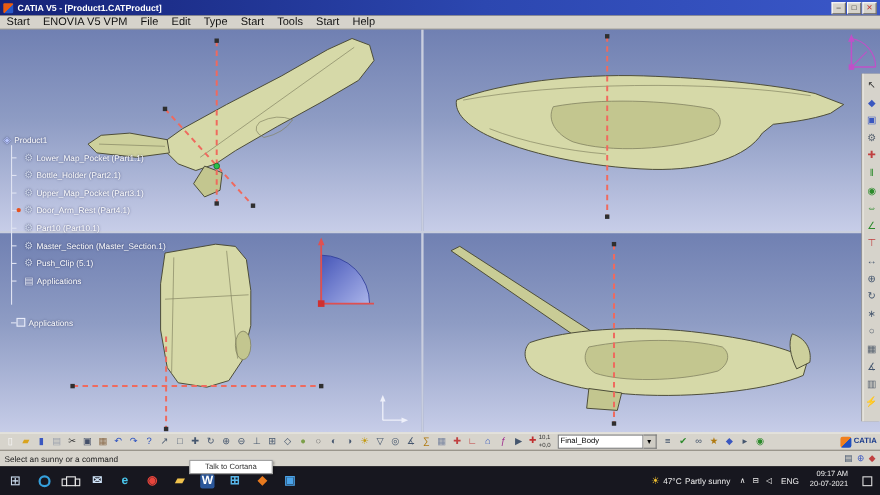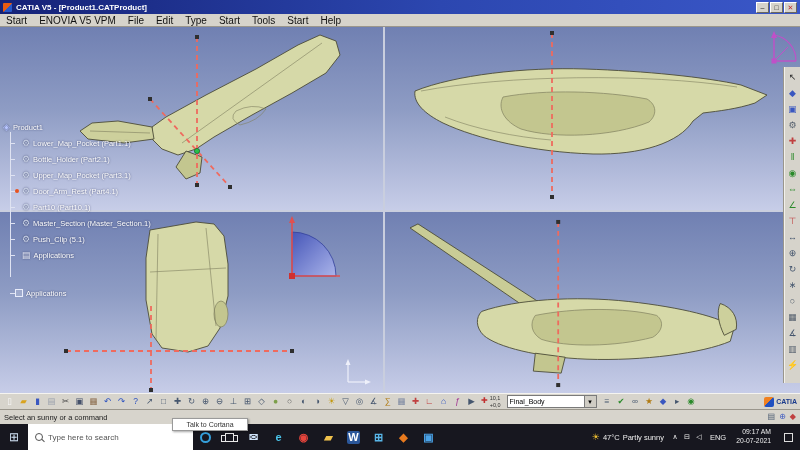--- a/index.html
+++ b/index.html
@@ -616,24 +616,20 @@
         <button class="sbi"><span style="color: rgb(192, 64, 64);">◆</span></button>
       </span>
   </div>
 
   <div class="cortana-tip">Talk to Cortana</div>
 
   <div class="taskbar">
     <button class="tb-start">
         <span>⊞</span>
       </button>
-    <div class="search">
-      <span class="mag"></span>
-      <input class="search-input" readonly="" placeholder="Type here to search" style="">
-    </div>
     <button class="cortana">
         <span class="cortana-ring"></span>
       </button>
     <button class="taskview">
         <span class="tv-box"></span>
       </button>
     <div style="display:contents">
       
     
         <button class="app-btn">

